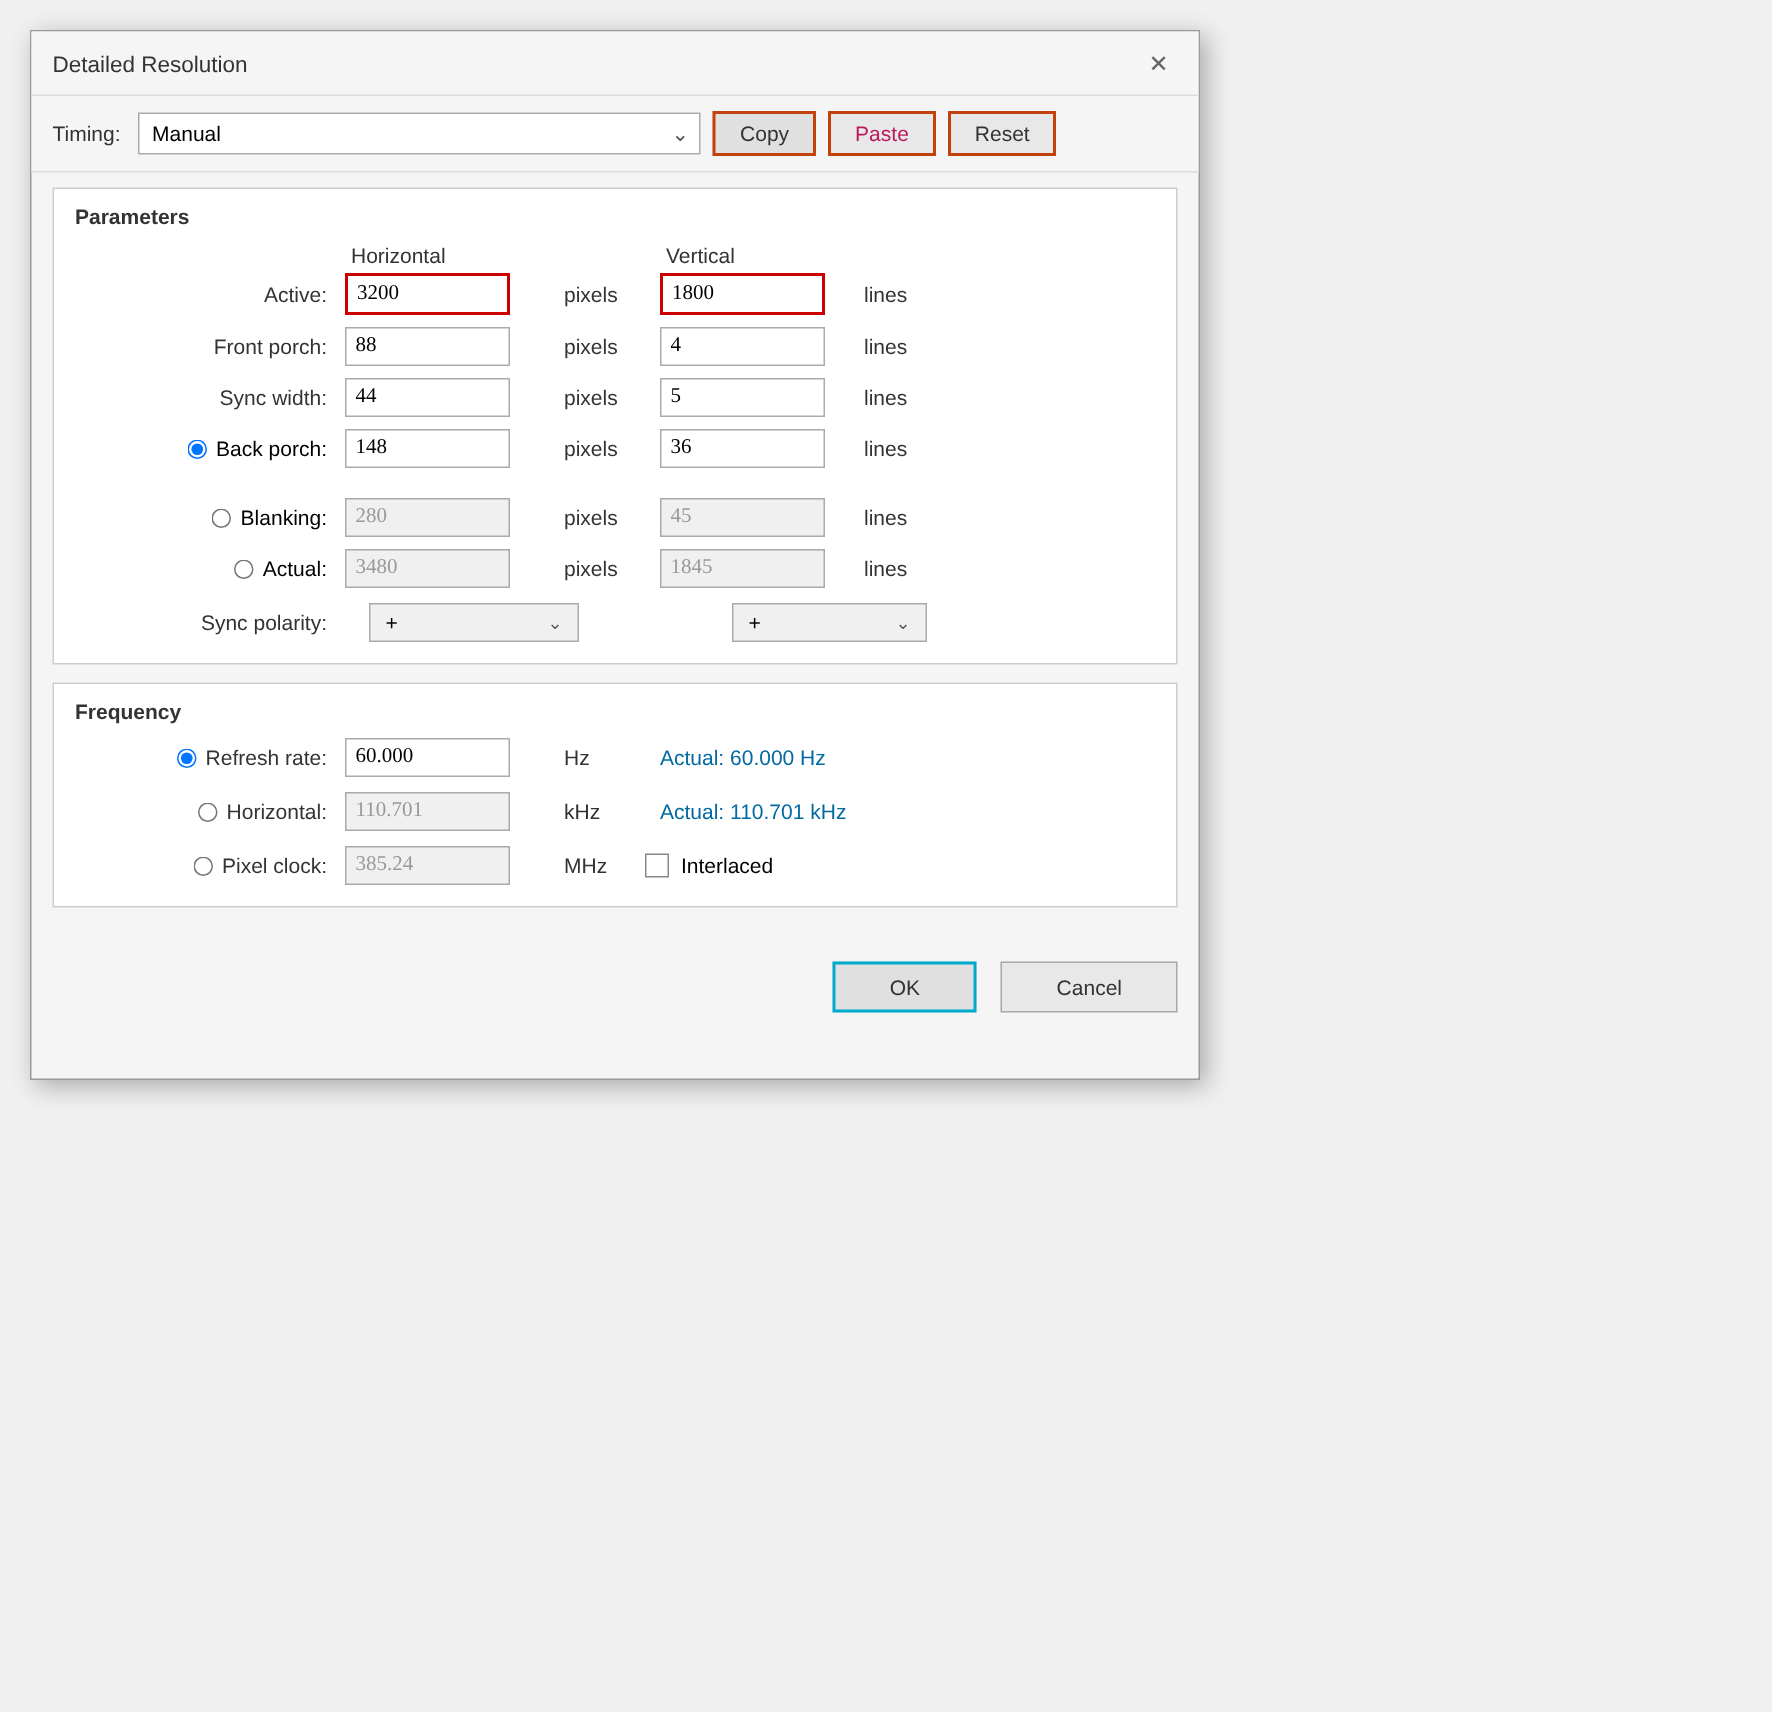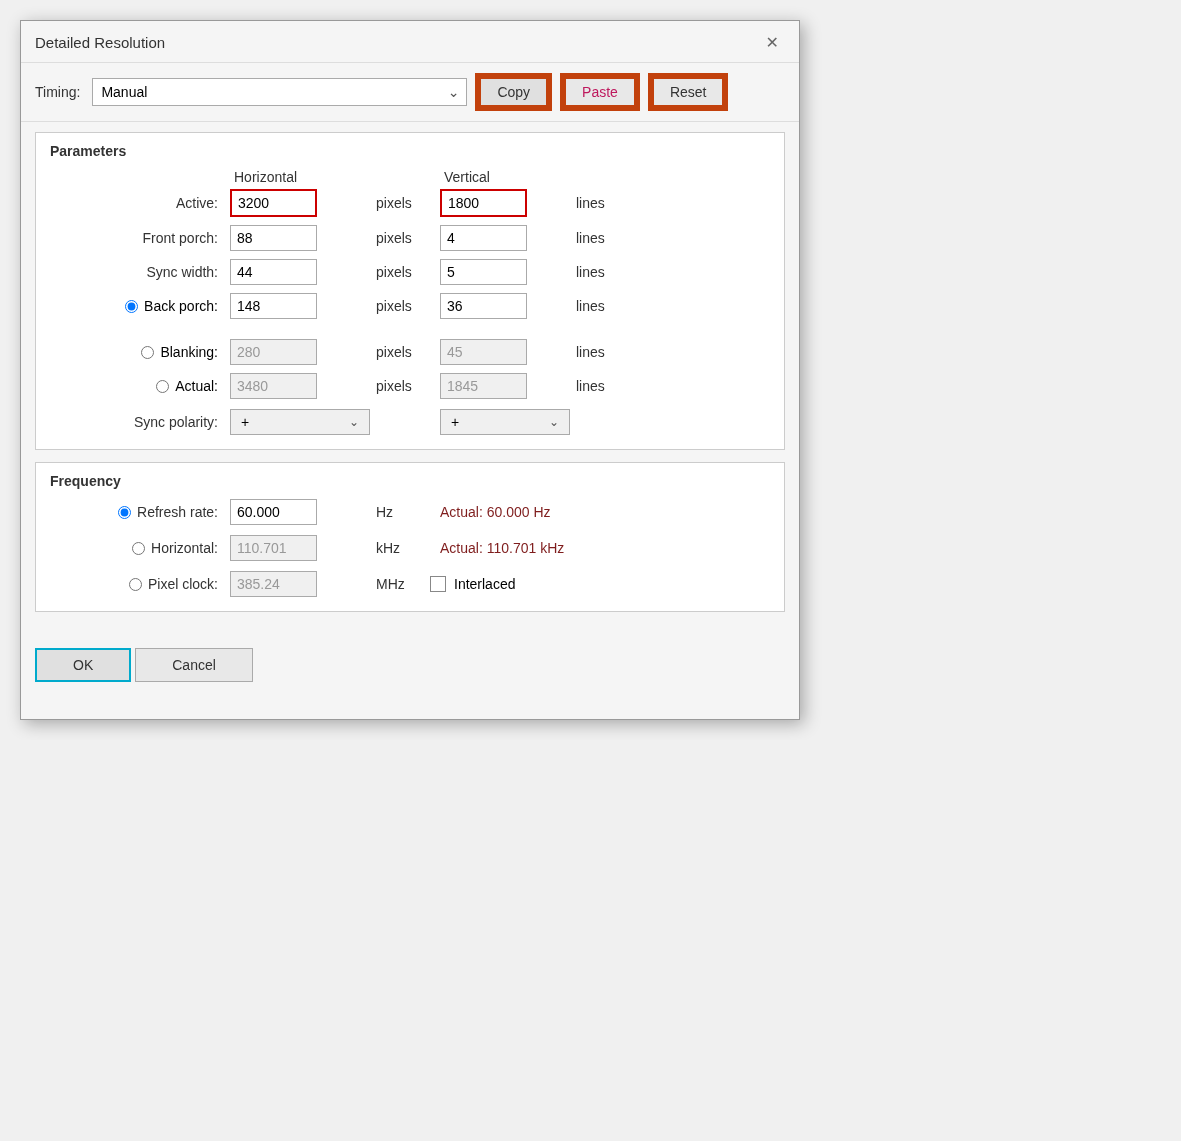--- a/index.html
+++ b/index.html
@@ -70,21 +70,21 @@
       content: '⌄';
       position: absolute;
       right: 8px;
       top: 50%;
       transform: translateY(-50%);
       pointer-events: none;
       color: #555;
       font-size: 14px;
     }
     .toolbar-btn {
-      border: 6px solid #c2410c;
+      border: 2px solid #c2410c;
       background: #e8e8e8;
       padding: 5px 16px;
       font-size: 14px;
       cursor: pointer;
       color: #333;
     }
     .toolbar-btn.disabled {
       color: #be185d;
       cursor: default;
     }
@@ -125,41 +125,43 @@
     .field-label {
       font-size: 14px;
       color: #333;
       text-align: right;
       padding-right: 12px;
     }
     .field-input {
       border: 1px solid #aaa;
       padding: 4px 6px;
       font-size: 14px;
-      width: 87px;
+      width: 110px;
       background: white;
+      font-family: Liberation Serif, serif;
     }
     .field-input.highlighted {
       border: 2px solid #cc0000;
       outline: none;
     }
     .field-input.disabled {
       background: #f0f0f0;
       color: #999;
     }
     .field-unit {
       font-size: 14px;
       color: #333;
       padding-left: 6px;
     }
     .sync-polarity-row {
       display: grid;
       grid-template-columns: 180px 140px 70px 130px 70px;
       align-items: center;
       margin-top: 4px;
+      gap: 16px;
     }
     .polarity-btn {
       border: 1px solid #aaa;
       background: #f0f0f0;
       padding: 4px 10px;
       font-size: 14px;
       cursor: pointer;
       display: inline-flex;
       align-items: center;
       min-width: 80px;
@@ -176,39 +178,40 @@
       display: flex;
       align-items: center;
       gap: 6px;
       font-size: 14px;
       color: #333;
       justify-content: flex-end;
       padding-right: 12px;
     }
     .freq-actual {
       font-size: 14px;
-      color: #7f1d1d;
+      color: #0369a1;
       padding-left: 10px;
     }
     .interlaced-row {
       display: flex;
       align-items: center;
       gap: 8px;
     }
     .checkbox-box {
       width: 16px;
       height: 16px;
       border: 1px solid #888;
       background: white;
       display: inline-block;
       cursor: pointer;
     }
     .footer {
       display: flex;
-      gap: 4px;
+      justify-content: flex-end;
+      gap: 16px;
       padding: 10px 14px 14px 14px;
     }
     .footer-btn {
       border: 1px solid #aaa;
       background: #e8e8e8;
       padding: 7px 36px;
       font-size: 14px;
       cursor: pointer;
       color: #333;
     }

